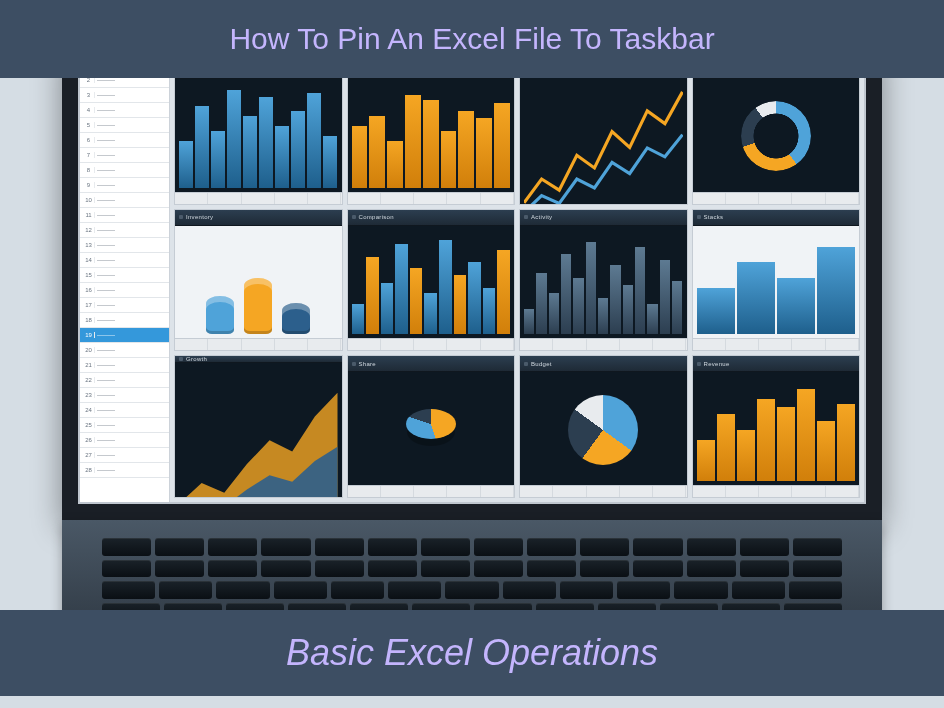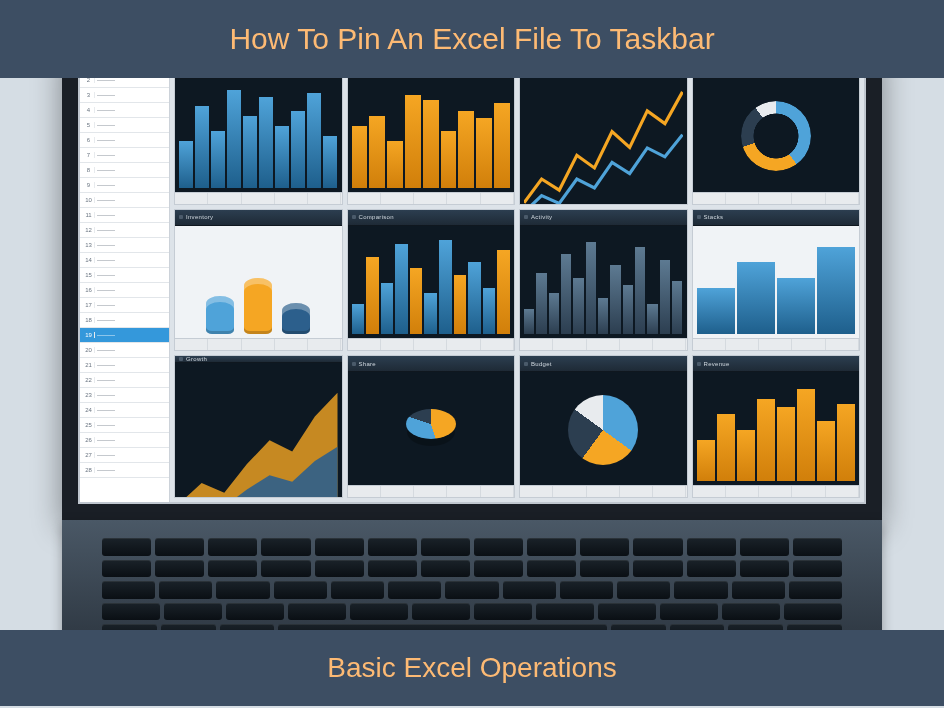--- a/index.html
+++ b/index.html
@@ -7,28 +7,28 @@
   width: 944px;
   height: 708px;
   font-family: -apple-system, BlinkMacSystemFont, "Segoe UI", sans-serif;
   background: #d5dde4;
   position: relative;
   overflow: hidden;
 }
 .banner {
   width: 100%;
   background: #3d4e63;
-  color: #fdba74;
+  color: #c4b5fd;
   text-align: center;
   padding: 22px 0;
   position: relative;
   z-index: 10;
 }
 .banner.top { font-size: 30px; font-weight: 400; }
-.banner.bottom { font-size: 28px; font-weight: 400; position: absolute; bottom: 2px; }
+.banner.bottom { font-size: 36px; font-weight: 400; position: absolute; bottom: 12px; font-style: italic; }
 .laptop {
   position: absolute;
   left: 50%;
   transform: translateX(-50%);
   top: 40px;
   width: 820px;
   height: 620px;
 }
 .bezel {
   width: 100%;

